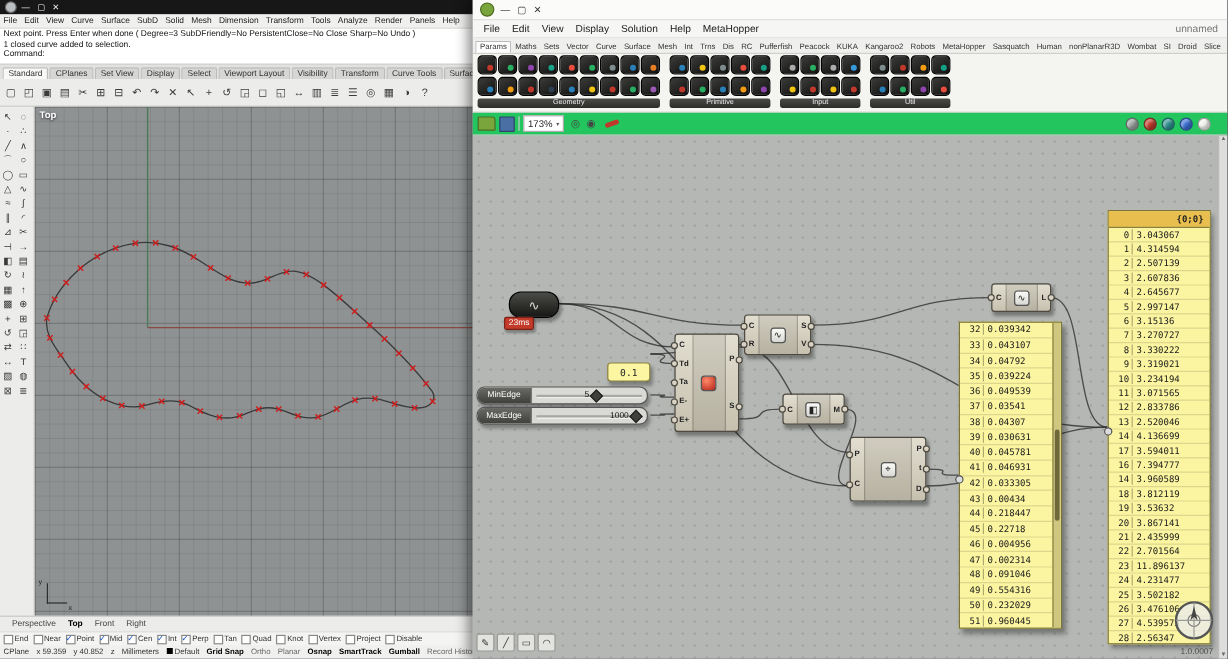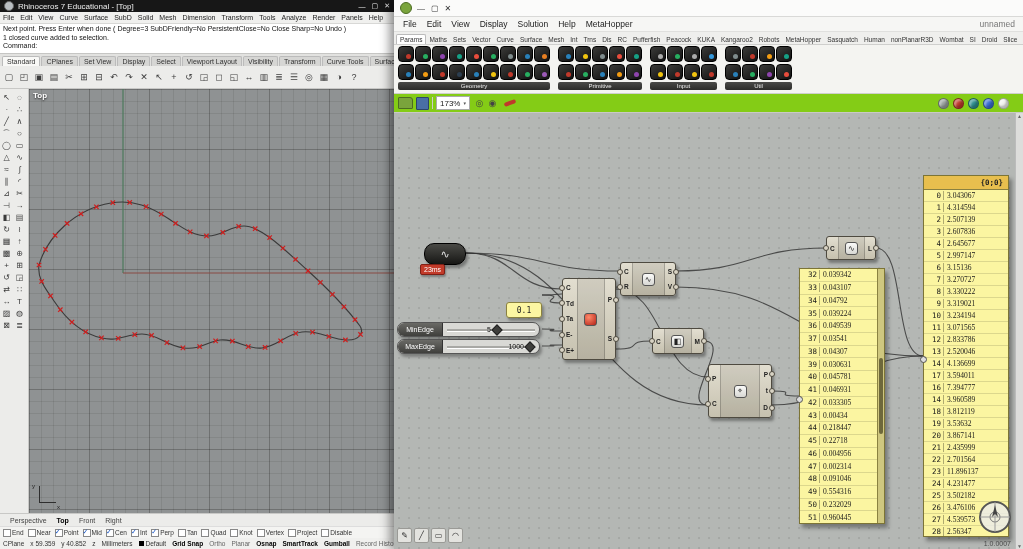--- a/index.html
+++ b/index.html
@@ -64,21 +64,21 @@
   .gh-doc{margin-left:auto;color:#777;padding-right:4px;}
   .gh-tabs{height:12px;background:#efefed;display:flex;align-items:flex-end;font-size:6.5px;color:#333;padding:0 2px;border-bottom:1px solid #cfcfcd;overflow:hidden;flex:0 0 auto;}
   .gh-tabs .gtab{padding:1px 3px;white-space:nowrap;}
   .gh-tabs .gtab[data-active="true"]{background:#fff;border:1px solid #bbb;border-bottom:none;border-radius:2px 2px 0 0;}
   .gh-ribbon{height:46px;background:#f4f4f1;border-bottom:1px solid #cfcfcb;display:flex;gap:8px;padding:1px 4px;flex:0 0 auto;overflow:hidden;}
   .gh-group{display:flex;flex-direction:column;}
   .gh-gicons{display:grid;grid-auto-flow:column;grid-template-rows:17px 17px;gap:1px;}
   .gh-icon{width:16px;height:16px;border-radius:4px;background:linear-gradient(145deg,#3c3c3a,#111);position:relative;border:1px solid #000;box-sizing:border-box;}
   .gh-icon .dot{position:absolute;right:2px;bottom:2px;width:5px;height:5px;border-radius:50%;}
   .gh-glabel{margin-top:1px;height:8px;background:linear-gradient(#4a4a48,#2c2c2a);color:#eee;font-size:6px;display:flex;align-items:center;justify-content:center;border-radius:2px;}
-  .gh-ctoolbar{height:18px;background:#84cc16;border-bottom:1px solid #c9c9c5;display:flex;align-items:center;gap:3px;padding:0 4px;flex:0 0 auto;}
+  .gh-ctoolbar{height:18px;background:#22c55e;border-bottom:1px solid #c9c9c5;display:flex;align-items:center;gap:3px;padding:0 4px;flex:0 0 auto;}
   .ct-folder{width:13px;height:10px;background:#7aa43c;border:1px solid #4c6c22;border-radius:1px 3px 1px 1px;}
   .ct-save{width:11px;height:11px;background:#4a6fa5;border:1px solid #2c4568;border-radius:1px;}
   .ct-sep{width:1px;height:12px;background:#ccc;}
   .zoom-box{display:flex;align-items:center;border:1px solid #aaa;background:#fff;font-size:8px;height:12px;padding:0 3px;gap:3px;color:#222;}
   .zoom-box .arr{font-size:5px;color:#555;}
   .ct-icon{font-size:9px;color:#444;width:13px;text-align:center;}
   .ct-brush{width:12px;height:4px;background:#c0392b;border-radius:2px;transform:rotate(-20deg);margin-left:2px;}
   .ct-right{margin-left:auto;display:flex;gap:4px;align-items:center;padding-right:10px;}
   .sphere{width:11px;height:11px;border-radius:50%;border:1px solid rgba(0,0,0,.35);box-shadow:inset -2px -2px 2px rgba(0,0,0,.25),inset 2px 2px 2px rgba(255,255,255,.4);box-sizing:border-box;}
   .gh-canvas{flex:1;position:relative;overflow:hidden;background-color:#b4b7b4;
@@ -106,41 +106,40 @@
   .ports.in .port::before{content:"";position:absolute;left:-7px;top:50%;transform:translateY(-50%);width:4px;height:4px;background:#d8d3c4;border:1px solid #4e4a40;border-radius:50%;}
   .ports.out .port::after{content:"";position:absolute;right:-7px;top:50%;transform:translateY(-50%);width:4px;height:4px;background:#d8d3c4;border:1px solid #4e4a40;border-radius:50%;}
   .comp-core{flex:1;display:flex;align-items:center;justify-content:center;background:rgba(0,0,0,0.08);border-left:1px solid rgba(0,0,0,.2);border-right:1px solid rgba(0,0,0,.2);}
   .core-badge{width:13px;height:13px;border-radius:3px;background:linear-gradient(#fafaf8,#d8d8d4);border:1px solid #555;display:flex;align-items:center;justify-content:center;font-size:8px;color:#222;box-sizing:border-box;}
   .core-badge.red{background:radial-gradient(circle at 35% 30%,#ff8a6a,#b42218);color:#fff;}
   .gh-panel{position:absolute;background:#fbf5a1;border:1px solid #7c7436;box-shadow:3px 4px 4px rgba(0,0,0,.35);font-family:"DejaVu Sans Mono",monospace;display:flex;flex-direction:column;overflow:visible;box-sizing:border-box;}
   .gh-panel .ph{height:13px;background:#e8bf4e;border-bottom:1px solid #8a8140;font-size:7.5px;display:flex;align-items:center;justify-content:flex-end;padding-right:5px;color:#222;font-weight:bold;flex:0 0 auto;}
   .gh-panel .rows{flex:1;overflow:hidden;position:relative;}
   .prow{display:flex;align-items:center;border-bottom:1px solid rgba(0,0,0,.12);color:#1a1a1a;}
   .prow .idx{width:17px;text-align:right;padding-right:2px;border-right:1px solid rgba(0,0,0,.3);flex:0 0 auto;}
-  .prow .val{padding-left:3px;white-space:nowrap;font-family:Liberation Serif, serif;}
+  .prow .val{padding-left:3px;white-space:nowrap;}
   #panel-mid .prow{height:12.75px;font-size:7.5px;box-sizing:border-box;}
   #panel-right .prow{height:12px;font-size:7.5px;box-sizing:border-box;}
   .pscroll{position:absolute;right:0;top:0;bottom:0;width:6px;background:#cfc77f;border-left:1px solid #8a8140;}
   .pscroll .thumb{position:absolute;left:1px;right:1px;top:35%;height:30%;background:#6e683a;border-radius:2px;}
   .pnub{position:absolute;left:-4px;top:50%;width:5px;height:5px;border-radius:50%;background:#ddd;border:1px solid #555;}
   .gh-sketchbar{position:absolute;left:3px;bottom:6px;display:flex;gap:2px;}
   .sk-btn{width:13px;height:13px;background:#e3e3df;border:1px solid #9a9a96;border-radius:2px;font-size:8px;display:flex;align-items:center;justify-content:center;color:#333;}
   .gh-compass{position:absolute;right:10px;bottom:14px;width:36px;height:36px;}
   .gh-version{position:absolute;right:12px;bottom:2px;font-size:7px;color:#4a4a4a;}
   .gh-vscroll{position:absolute;right:0;top:0;bottom:0;width:7px;background:#dddddb;border-left:1px solid #bbb;display:flex;flex-direction:column;justify-content:space-between;align-items:center;font-size:5px;color:#666;}
 </style>
 </head>
 <body>
 
 <div id="screen">
 
   <div id="rhino">
     <div class="rh-title">
       <span class="rh-logo"></span>
-      <span class="t">Rhinoceros 7 Educational - [Top]</span>
       <span class="win-btns">
 
       <span>—</span>
           <span>▢</span>
           <span>✕</span>
         </span>
     </div>
     <div class="rh-menubar">
 
     <span>File</span>

